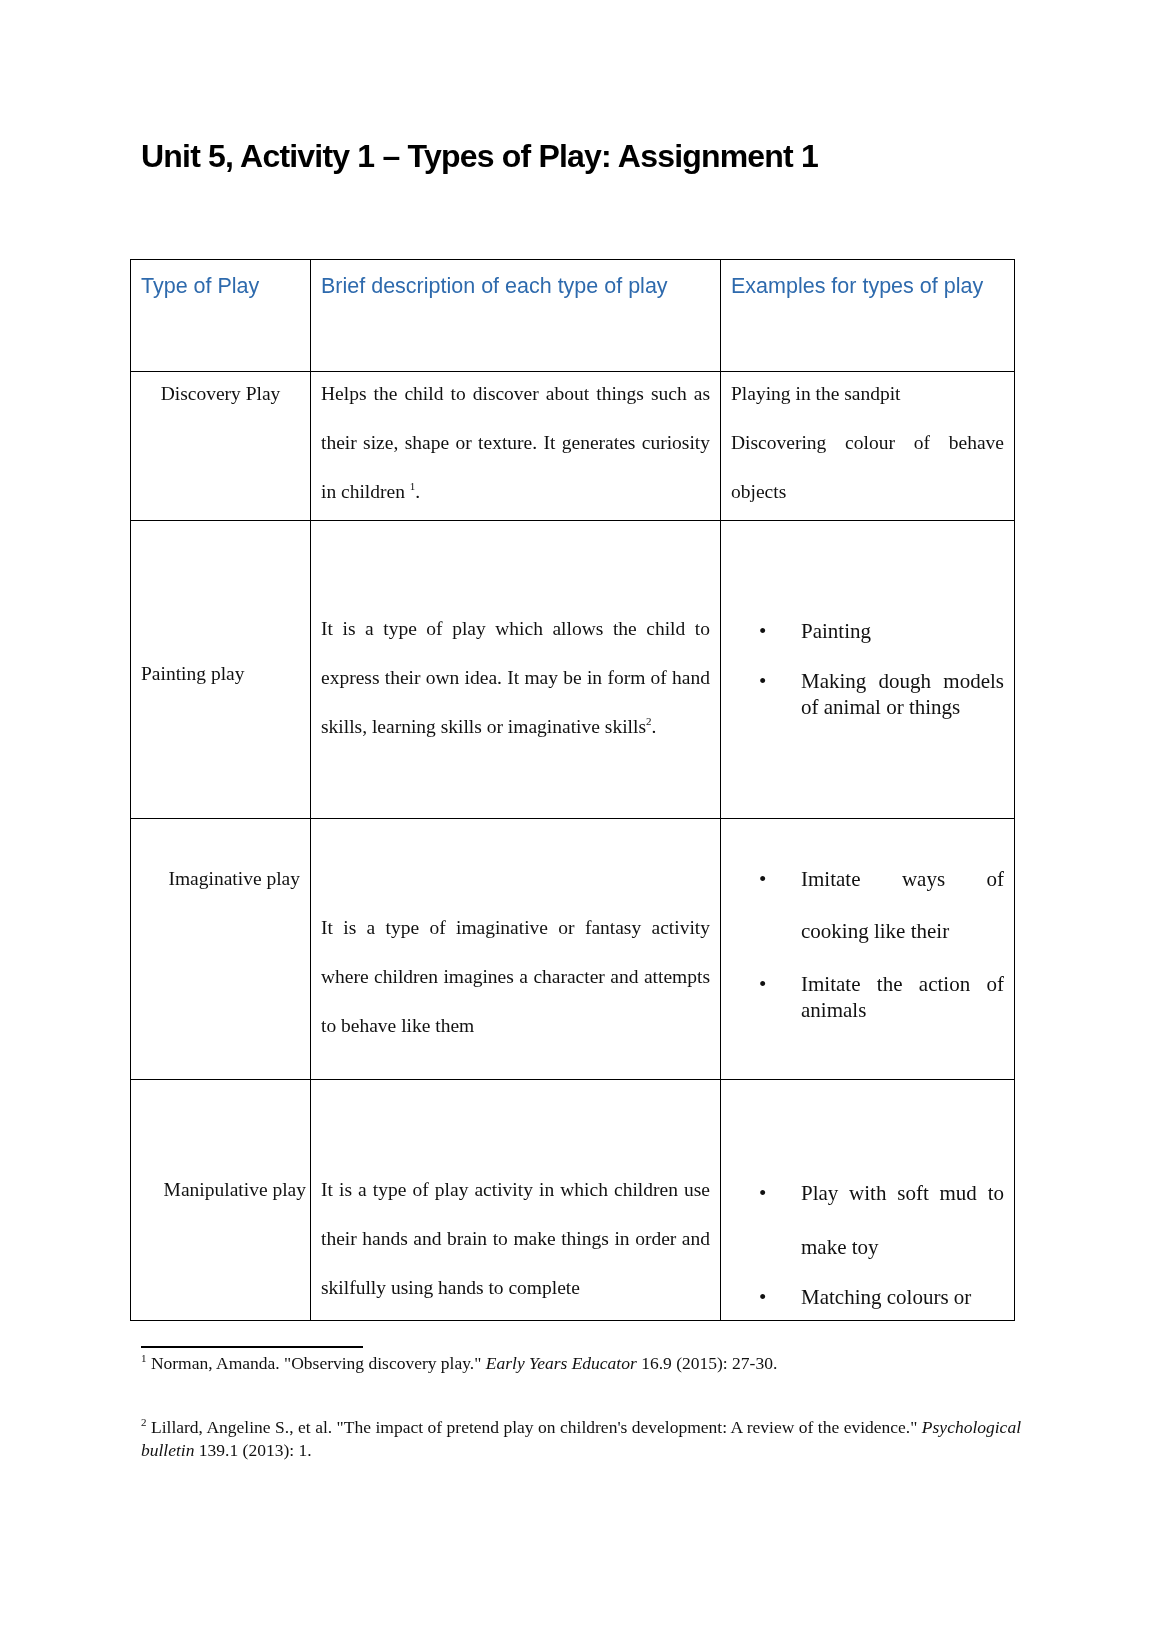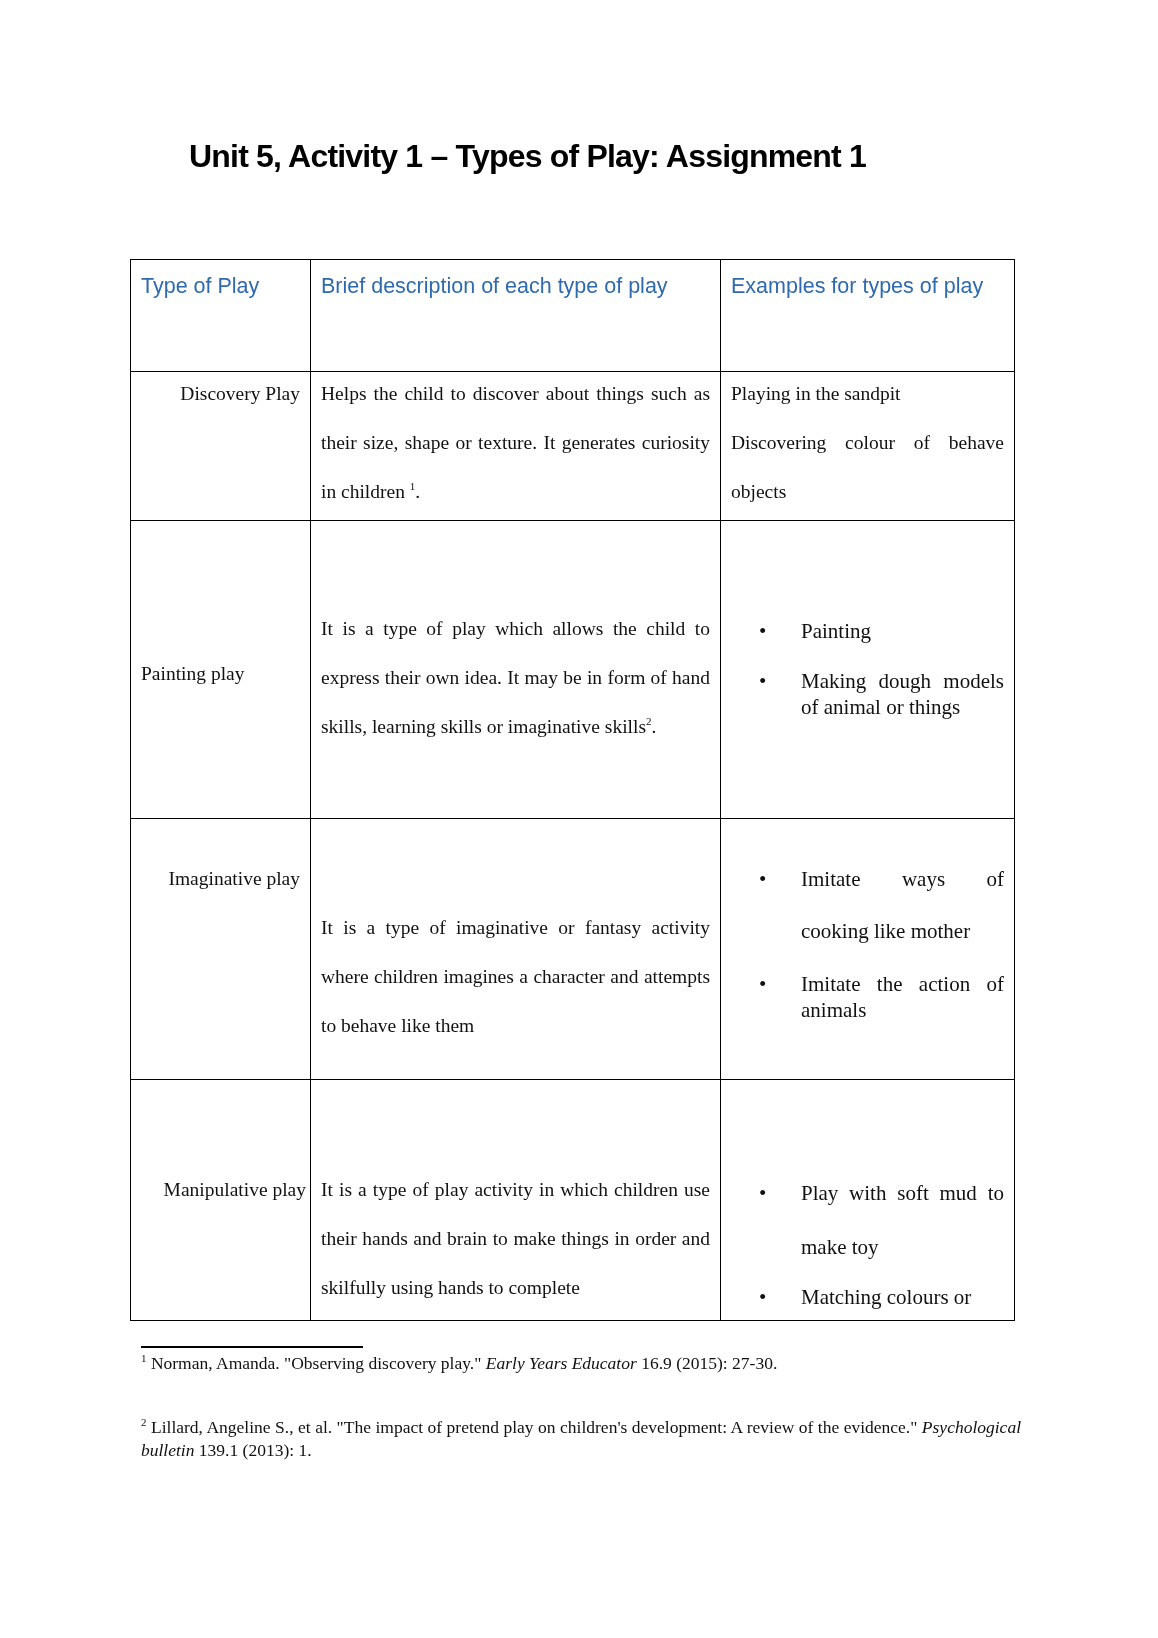--- a/index.html
+++ b/index.html
@@ -2,21 +2,20 @@
 <html><head>
 <meta charset="utf-8">
 <style>
   html, body { margin: 0; padding: 0; background: #ffffff; }
   body { width: 1158px; height: 1638px; position: relative; overflow: hidden; }
   .title {
     position: absolute; left: 141px; top: 138px;
     font-family: "Liberation Sans", sans-serif; font-weight: bold;
     font-size: 32px; letter-spacing: -0.8px; color: #000;
     white-space: nowrap;
-    margin-left: 48px;
   }
   table.play {
     position: absolute; left: 130px; top: 259px;
     border-collapse: collapse; table-layout: fixed;
     width: 884px;
   }
   table.play td {
     border: 1px solid #000; vertical-align: top; padding: 0 10px;
     font-family: "Liberation Serif", serif; font-size: 19.5px; color: #111;
   }
@@ -55,21 +54,21 @@
   </colgroup>
   <tbody>
       <tr class="hdr" style="height:112px">
     <td>Type of Play</td>
     <td>Brief description of each type of play</td>
     <td class="c3">Examples for types of play</td>
   </tr>
 
   <tr style="height:149px">
     <td>
-          <div class="cell-text first" style="text-align:right">Discovery Play</div>
+          <div class="cell-text first" style="text-align:center">Discovery Play</div>
         </td>
     <td>
           <div class="cell-text first"><span>Helps the child to discover about things such as their size, shape or texture. It generates curiosity in children</span> <sup>1</sup><span>.</span></div>
         </td>
     <td>
       <div class="cell-text first" style="text-align:left">Playing in the sandpit</div>
       <div class="cell-text" style="margin-top:0">Discovering colour of behave objects</div>
     </td>
   </tr>
 
@@ -90,21 +89,21 @@
 
   <tr style="height:261px">
     <td>
           <div class="cell-text" style="text-align:right;margin-top:35px">Imaginative play</div>
         </td>
     <td>
           <div class="cell-text" style="margin-top:84px">It is a type of imaginative or fantasy activity where children imagines a character and attempts to behave like them</div>
         </td>
     <td>
       <ul class="ex" style="margin-top:34px">
-        <li style="line-height:52px"><span class="bullet">•</span><span>Imitate ways of cooking like mother</span></li>
+        <li style="line-height:52px"><span class="bullet">•</span><span>Imitate ways of cooking like their</span></li>
         <li style="line-height:26px;padding-top:14px"><span class="bullet" style="top:14px">•</span><span>Imitate the action of animals</span></li>
       </ul>
     </td>
   </tr>
 
   <tr style="height:234px">
     <td style="padding-right:4px">
           <div class="cell-text" style="text-align:right;margin-top:85px;white-space:nowrap">Manipulative play</div>
         </td>
     <td>

